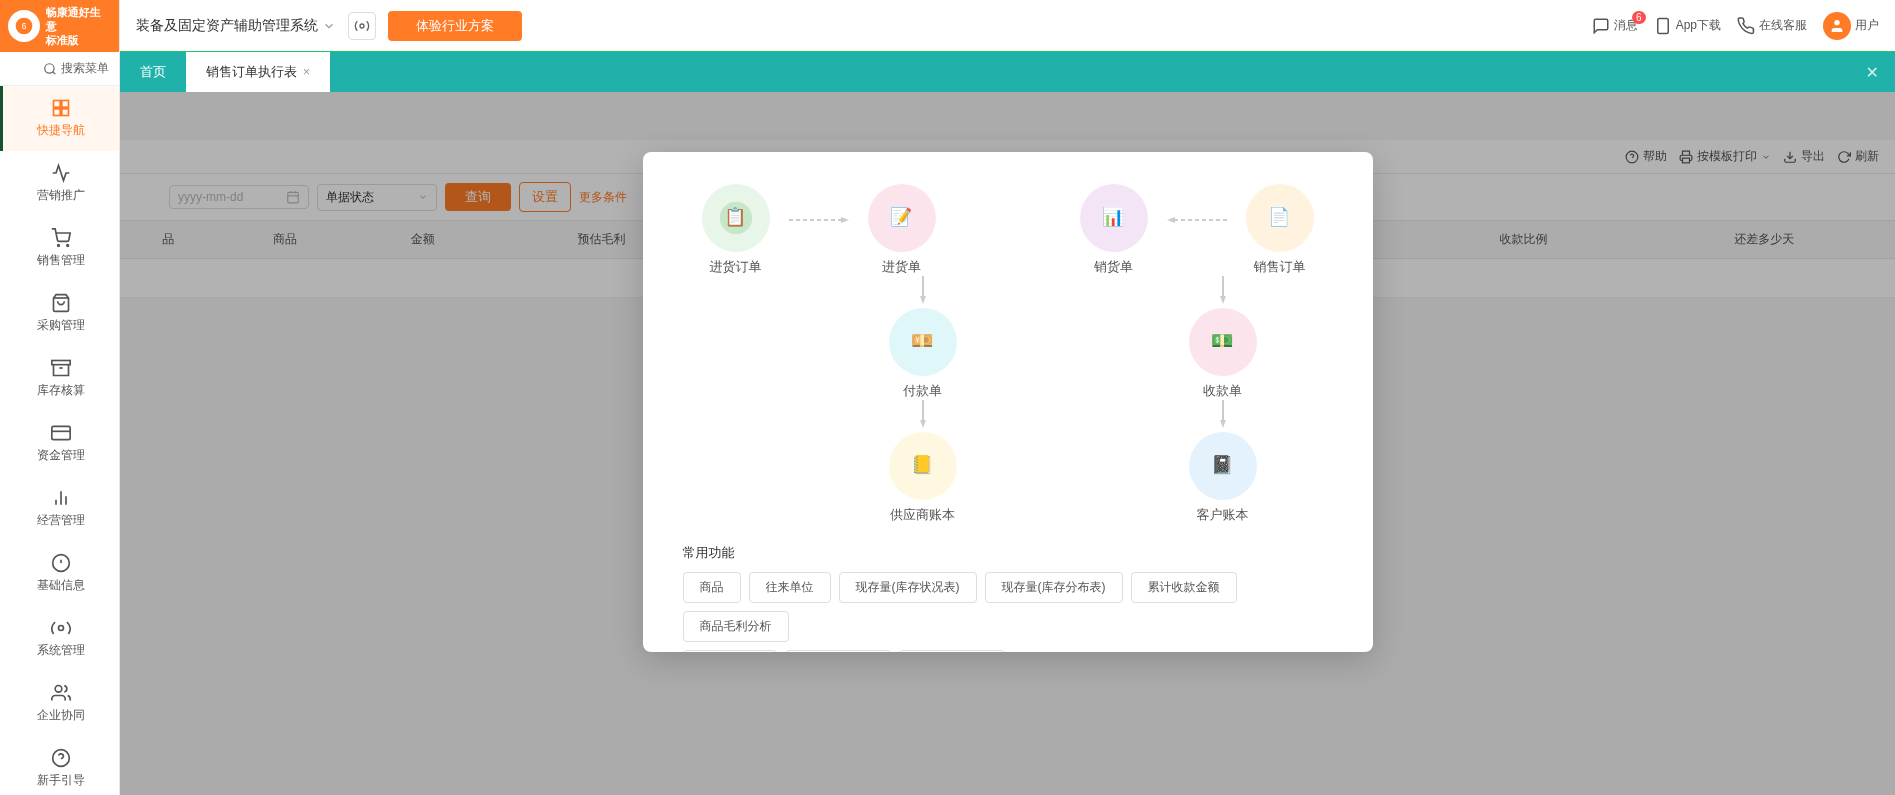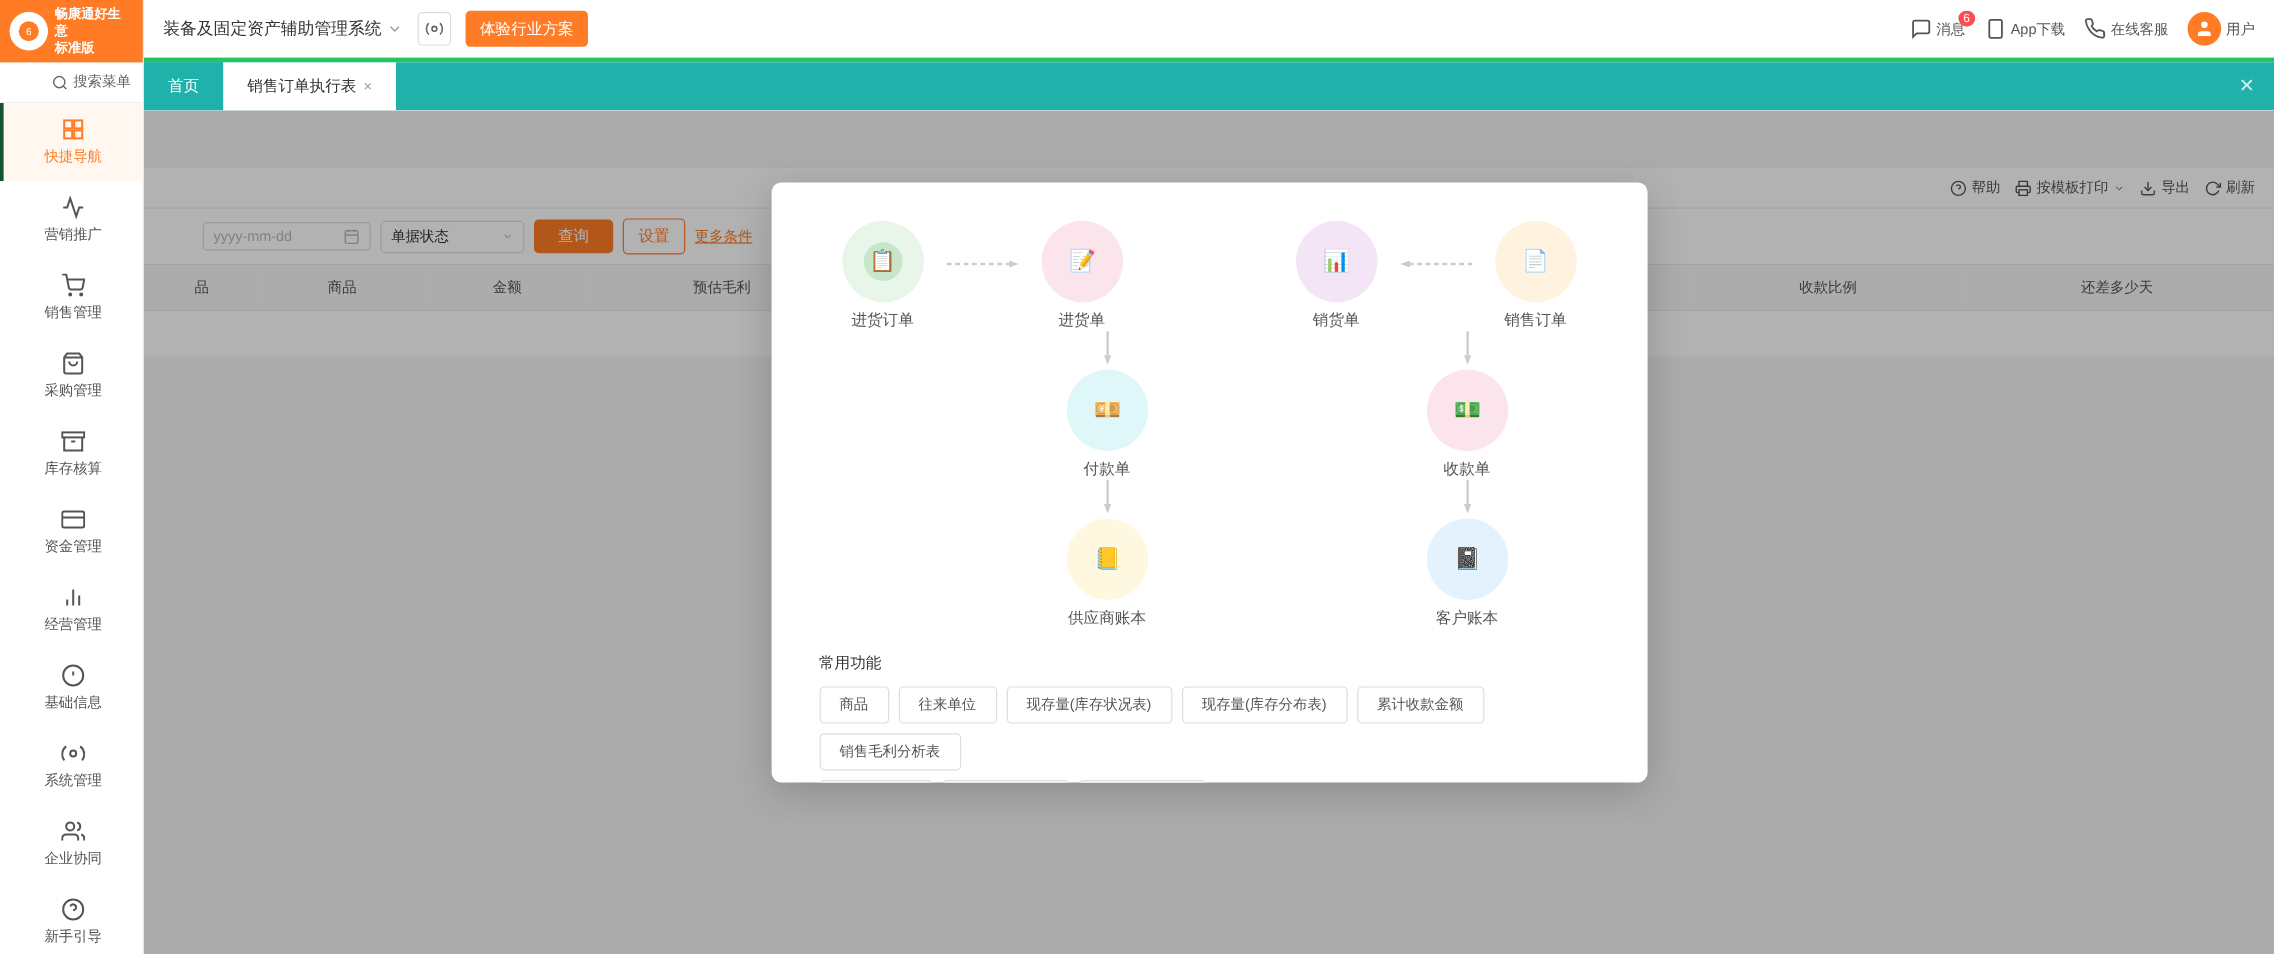--- a/index.html
+++ b/index.html
@@ -17,25 +17,25 @@
     .sidebar-search { display: flex; align-items: center; gap: 4px; padding: 8px 10px; border-bottom: 1px solid #f0f0f0; color: #666; font-size: 12px; cursor: pointer; justify-content: flex-end; }
     .sidebar-nav { flex: 1; overflow-y: auto; }
     .sidebar-item { display: flex; flex-direction: column; align-items: center; padding: 12px 8px; cursor: pointer; color: #555; font-size: 12px; gap: 4px; border-left: 3px solid transparent; }
     .sidebar-item.active { background: #fff7f0; color: #ff7b26; border-left: 3px solid #14532d; }
     .sidebar-item svg { width: 20px; height: 20px; }
 
     
     .main { flex: 1; display: flex; flex-direction: column; overflow: hidden; }
 
     
-    .topbar { height: 52px; background: #fff; border-bottom: 4px solid #22c55e; display: flex; align-items: center; padding: 0 16px; gap: 12px; }
+    .topbar { height: 52px; background: #fff; border-bottom: 1px solid #22c55e; display: flex; align-items: center; padding: 0 16px; gap: 12px; }
     .topbar-dropdown { display: flex; align-items: center; gap: 4px; color: #333; font-size: 14px; cursor: pointer; }
     .topbar-dropdown svg { width: 14px; height: 14px; color: #999; }
     .topbar-settings-btn { width: 28px; height: 28px; border-radius: 4px; border: 1px solid #ddd; display: flex; align-items: center; justify-content: center; cursor: pointer; color: #666; }
-    .topbar-trial-btn { background: #ff7b26; color: #fff; border: none; padding: 6px 12px; border-radius: 4px; cursor: pointer; font-size: 13px; }
+    .topbar-trial-btn { background: #ff7b26; color: #fff; border: none; padding: 6px 28px; border-radius: 4px; cursor: pointer; font-size: 13px; }
     .topbar-spacer { flex: 1; }
     .topbar-right { display: flex; align-items: center; gap: 16px; }
     .topbar-icon-item { display: flex; align-items: center; gap: 4px; color: #555; font-size: 12px; cursor: pointer; position: relative; }
     .badge { background: #ff4d4f; color: #fff; border-radius: 8px; font-size: 10px; padding: 1px 4px; position: absolute; top: -6px; right: -8px; }
     .user-avatar { width: 28px; height: 28px; border-radius: 50%; background: #ff7b26; display: flex; align-items: center; justify-content: center; color: #fff; font-size: 12px; }
 
     
     .tabbar { height: 40px; background: #20b2aa; display: flex; align-items: stretch; }
     .tab { padding: 0 20px; display: flex; align-items: center; gap: 6px; cursor: pointer; font-size: 13px; color: rgba(255,255,255,0.8); }
     .tab.active { background: #fff; color: #333; }
@@ -49,21 +49,21 @@
     
     .toolbar-row { background: #fff; padding: 8px 16px; display: flex; align-items: center; justify-content: flex-end; gap: 12px; border-bottom: 1px solid #e8e8e8; margin-top: 48px; }
     .toolbar-btn { display: flex; align-items: center; gap: 4px; color: #555; font-size: 12px; cursor: pointer; }
 
     
     .filter-row { background: #fff; padding: 8px 16px; display: flex; align-items: center; gap: 8px; border-bottom: 1px solid #e8e8e8; flex-wrap: wrap; }
     .filter-date-input { border: 1px solid #ddd; border-radius: 4px; padding: 4px 8px; font-size: 12px; color: #bbb; width: 140px; display: flex; align-items: center; justify-content: space-between; margin-left: 33px; }
     .filter-select { border: 1px solid #ddd; border-radius: 4px; padding: 4px 8px; font-size: 12px; color: #333; min-width: 120px; display: flex; align-items: center; justify-content: space-between; }
     .filter-query-btn { background: #ff7b26; color: #fff; border: none; padding: 5px 20px; border-radius: 4px; cursor: pointer; font-size: 13px; }
     .filter-set-btn { background: #fff; color: #ff7b26; border: 1px solid #ff7b26; padding: 5px 12px; border-radius: 4px; cursor: pointer; font-size: 13px; }
-    .filter-more { color: #ff7b26; font-size: 12px; cursor: pointer; text-decoration: underline; }
+    .filter-more { color: #ff7b26; font-size: 12px; cursor: pointer; }
 
     
     .table-wrapper { background: #fff; overflow-x: auto; }
     .data-table { width: 100%; border-collapse: collapse; font-size: 12px; }
     .data-table th { background: #f7f7f7; padding: 10px 8px; text-align: center; color: #555; font-weight: 500; border-bottom: 1px solid #e8e8e8; white-space: nowrap; }
     .data-table td { padding: 10px 8px; text-align: center; color: #333; border-bottom: 1px solid #f0f0f0; white-space: nowrap; }
     .empty-hint { text-align: center; color: #bbb; padding: 60px 0; font-size: 13px; }
 
     
     .popup-overlay { position: absolute; top: 0; left: 0; right: 0; bottom: 0; background: rgba(0,0,0,0.3); z-index: 100; display: flex; align-items: flex-start; justify-content: center; padding-top: 60px; }
@@ -507,21 +507,21 @@
             </div>
 
             <div class="common-functions">
               <div class="cf-title">常用功能</div>
               <div class="cf-buttons">
                 <button class="cf-btn">商品</button>
                 <button class="cf-btn">往来单位</button>
                 <button class="cf-btn">现存量(库存状况表)</button>
                 <button class="cf-btn">现存量(库存分布表)</button>
                 <button class="cf-btn">累计收款金额</button>
-                <button class="cf-btn">销售毛利分析表</button>
+                <button class="cf-btn">商品毛利分析</button>
               </div>
               <div class="cf-buttons" style="margin-top:8px;">
                 <button class="cf-btn">销售排行榜</button>
                 <button class="cf-btn">收款情况统计</button>
                 <button class="cf-btn">付款情况统计</button>
               </div>
             </div>
           </div>
 
         </div>

